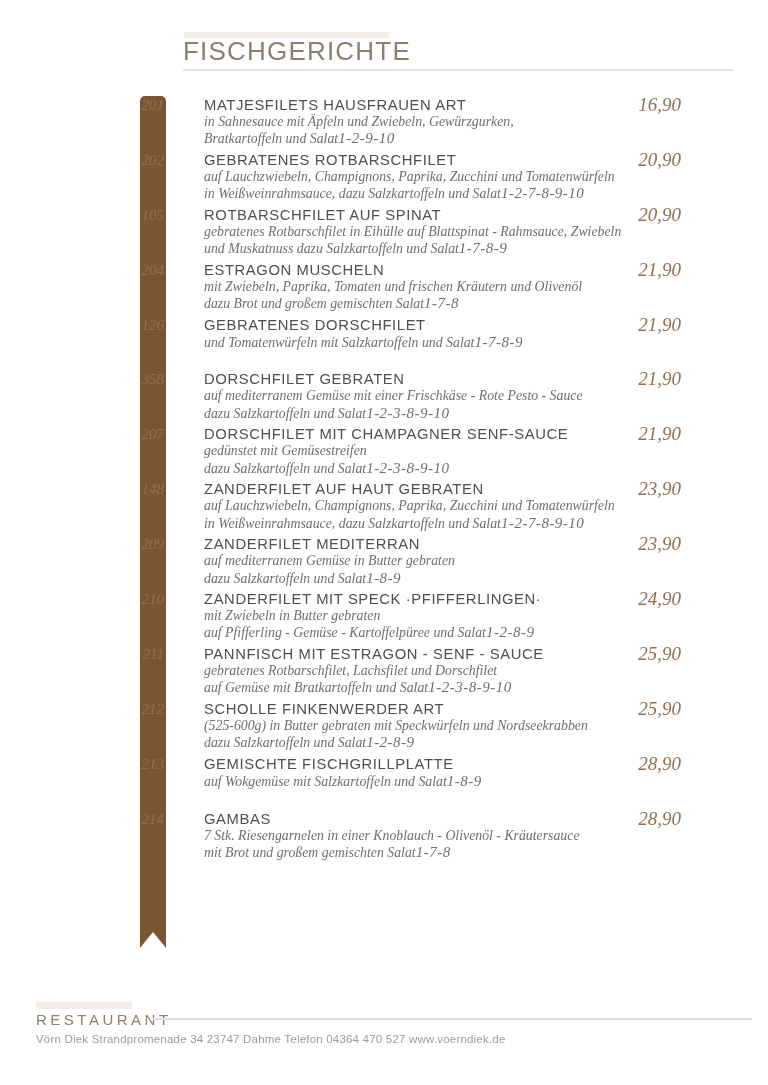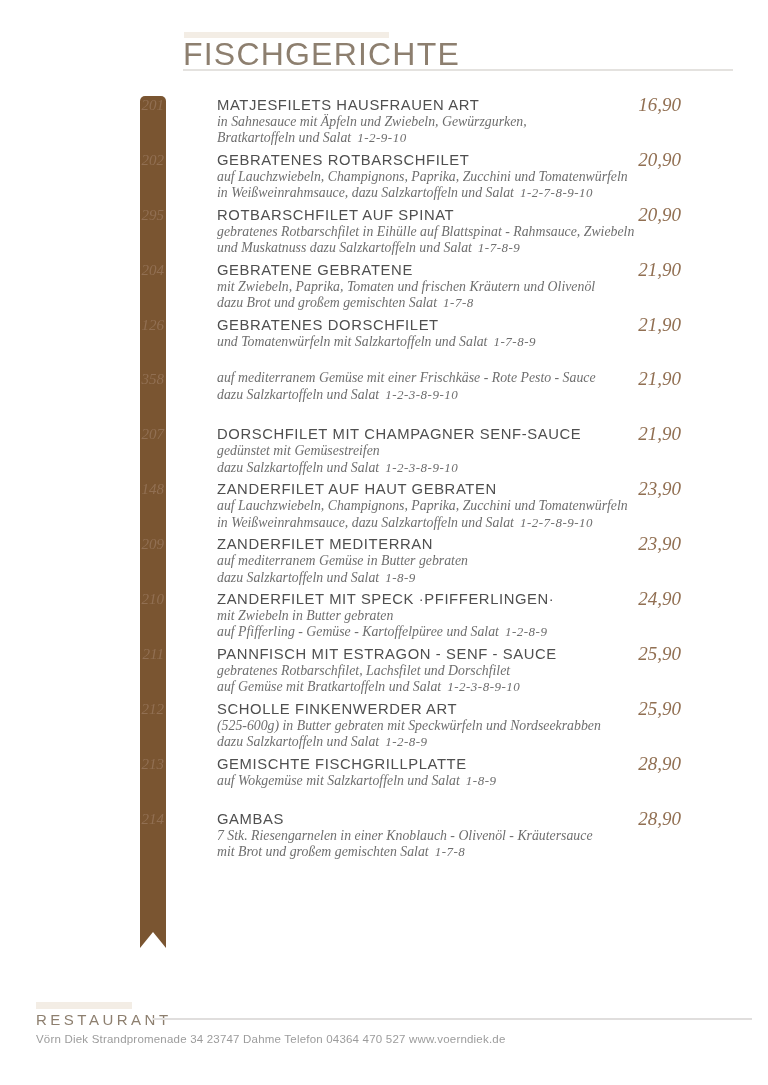--- a/index.html
+++ b/index.html
@@ -12,48 +12,48 @@
     --address-gray: #9c9c9c;
   }
   html, body { margin:0; padding:0; }
   body {
     width:768px; height:1085px; background:#ffffff; position:relative;
     font-family:"Liberation Sans", sans-serif; overflow:hidden;
   }
   .ghost-bar { position:absolute; background:#efe7dc; opacity:.75; }
   .header-title {
     position:absolute; left:183px; top:36px;
-    font-size:32px; letter-spacing:1.2px; color:var(--heading); font-weight:400;
+    font-size:26px; letter-spacing:1.2px; color:var(--heading); font-weight:400;
   }
   .header-rule {
     position:absolute; left:183px; top:69px; width:550px; height:2px;
     background:var(--rule-gray);
   }
   .ribbon {
     position:absolute; left:140px; top:96px; width:26px; height:852px;
     background:var(--ribbon); border-radius:5px 5px 0 0;
     clip-path: polygon(0 0, 100% 0, 100% 100%, 50% calc(100% - 16px), 0 100%);
   }
   .menu { position:absolute; left:0; top:96px; width:768px;padding-left:36px; }
   .item { position:relative; height:54.9px; }
   .item-num {
     position:absolute; left:96px; top:0; width:32px; text-align:right;
     font-family:"Liberation Serif", serif; font-style:italic;
     font-size:15px; color:var(--accent-brown); line-height:18px;
   }
-  .item-body { position:absolute; left:181px; top:0; width:420px; }
+  .item-body { position:absolute; left:168px; top:0; width:420px; }
   .dish-title {
     font-size:14.8px; color:var(--title-gray); letter-spacing:0.6px;
     line-height:18px; white-space:nowrap;
   }
   .desc {
     font-family:"Liberation Serif", serif; font-style:italic;
     font-size:13.8px; color:var(--desc-gray); line-height:16.4px; white-space:nowrap;
   }
-  .allergens { font-size:13px; margin-left:6px; letter-spacing:0.5px; }
+  .allergens { font-size:15px; letter-spacing:0.5px; }
   .item-price {
     position:absolute; right:123px; top:0;
     font-family:"Liberation Serif", serif; font-style:italic;
     font-size:19px; color:var(--accent-brown); line-height:18px;
   }
   .footer-brand {
     position:absolute; left:36px; top:1011px;
     font-size:15px; letter-spacing:3.5px; color:var(--heading);
   }
   .footer-rule {
@@ -89,51 +89,52 @@
     <div class="item-num">202</div>
     <div class="item-body">
       <div class="dish-title">GEBRATENES ROTBARSCHFILET</div>
       <div class="desc">auf Lauchzwiebeln, Champignons, Paprika, Zucchini und Tomatenwürfeln</div>
       <div class="desc"><span>in Weißweinrahmsauce, dazu Salzkartoffeln und Salat</span><span class="allergens">1-2-7-8-9-10</span></div>
     </div>
     <div class="item-price">20,90</div>
   </div>
 
   <div class="item">
-    <div class="item-num">295</div>
+    <div class="item-num">105</div>
     <div class="item-body">
       <div class="dish-title">ROTBARSCHFILET AUF SPINAT</div>
       <div class="desc">gebratenes Rotbarschfilet in Eihülle auf Blattspinat - Rahmsauce, Zwiebeln</div>
       <div class="desc"><span>und Muskatnuss dazu Salzkartoffeln und Salat</span><span class="allergens">1-7-8-9</span></div>
     </div>
     <div class="item-price">20,90</div>
   </div>
 
   <div class="item">
     <div class="item-num">204</div>
     <div class="item-body">
-      <div class="dish-title">GEBRATENE GEBRATENE</div>
+      <div class="dish-title">ESTRAGON MUSCHELN</div>
       <div class="desc">mit Zwiebeln, Paprika, Tomaten und frischen Kräutern und Olivenöl</div>
       <div class="desc"><span>dazu Brot und großem gemischten Salat</span><span class="allergens">1-7-8</span></div>
     </div>
     <div class="item-price">21,90</div>
   </div>
 
   <div class="item">
     <div class="item-num">126</div>
     <div class="item-body">
       <div class="dish-title">GEBRATENES DORSCHFILET</div>
       <div class="desc"><span>und Tomatenwürfeln mit Salzkartoffeln und Salat</span><span class="allergens">1-7-8-9</span></div>
     </div>
     <div class="item-price">21,90</div>
   </div>
 
   <div class="item">
     <div class="item-num">358</div>
     <div class="item-body">
+      <div class="dish-title">DORSCHFILET GEBRATEN</div>
       <div class="desc">auf mediterranem Gemüse mit einer Frischkäse - Rote Pesto - Sauce</div>
       <div class="desc"><span>dazu Salzkartoffeln und Salat</span><span class="allergens">1-2-3-8-9-10</span></div>
     </div>
     <div class="item-price">21,90</div>
   </div>
 
   <div class="item">
     <div class="item-num">207</div>
     <div class="item-body">
       <div class="dish-title">DORSCHFILET MIT CHAMPAGNER SENF-SAUCE</div>

